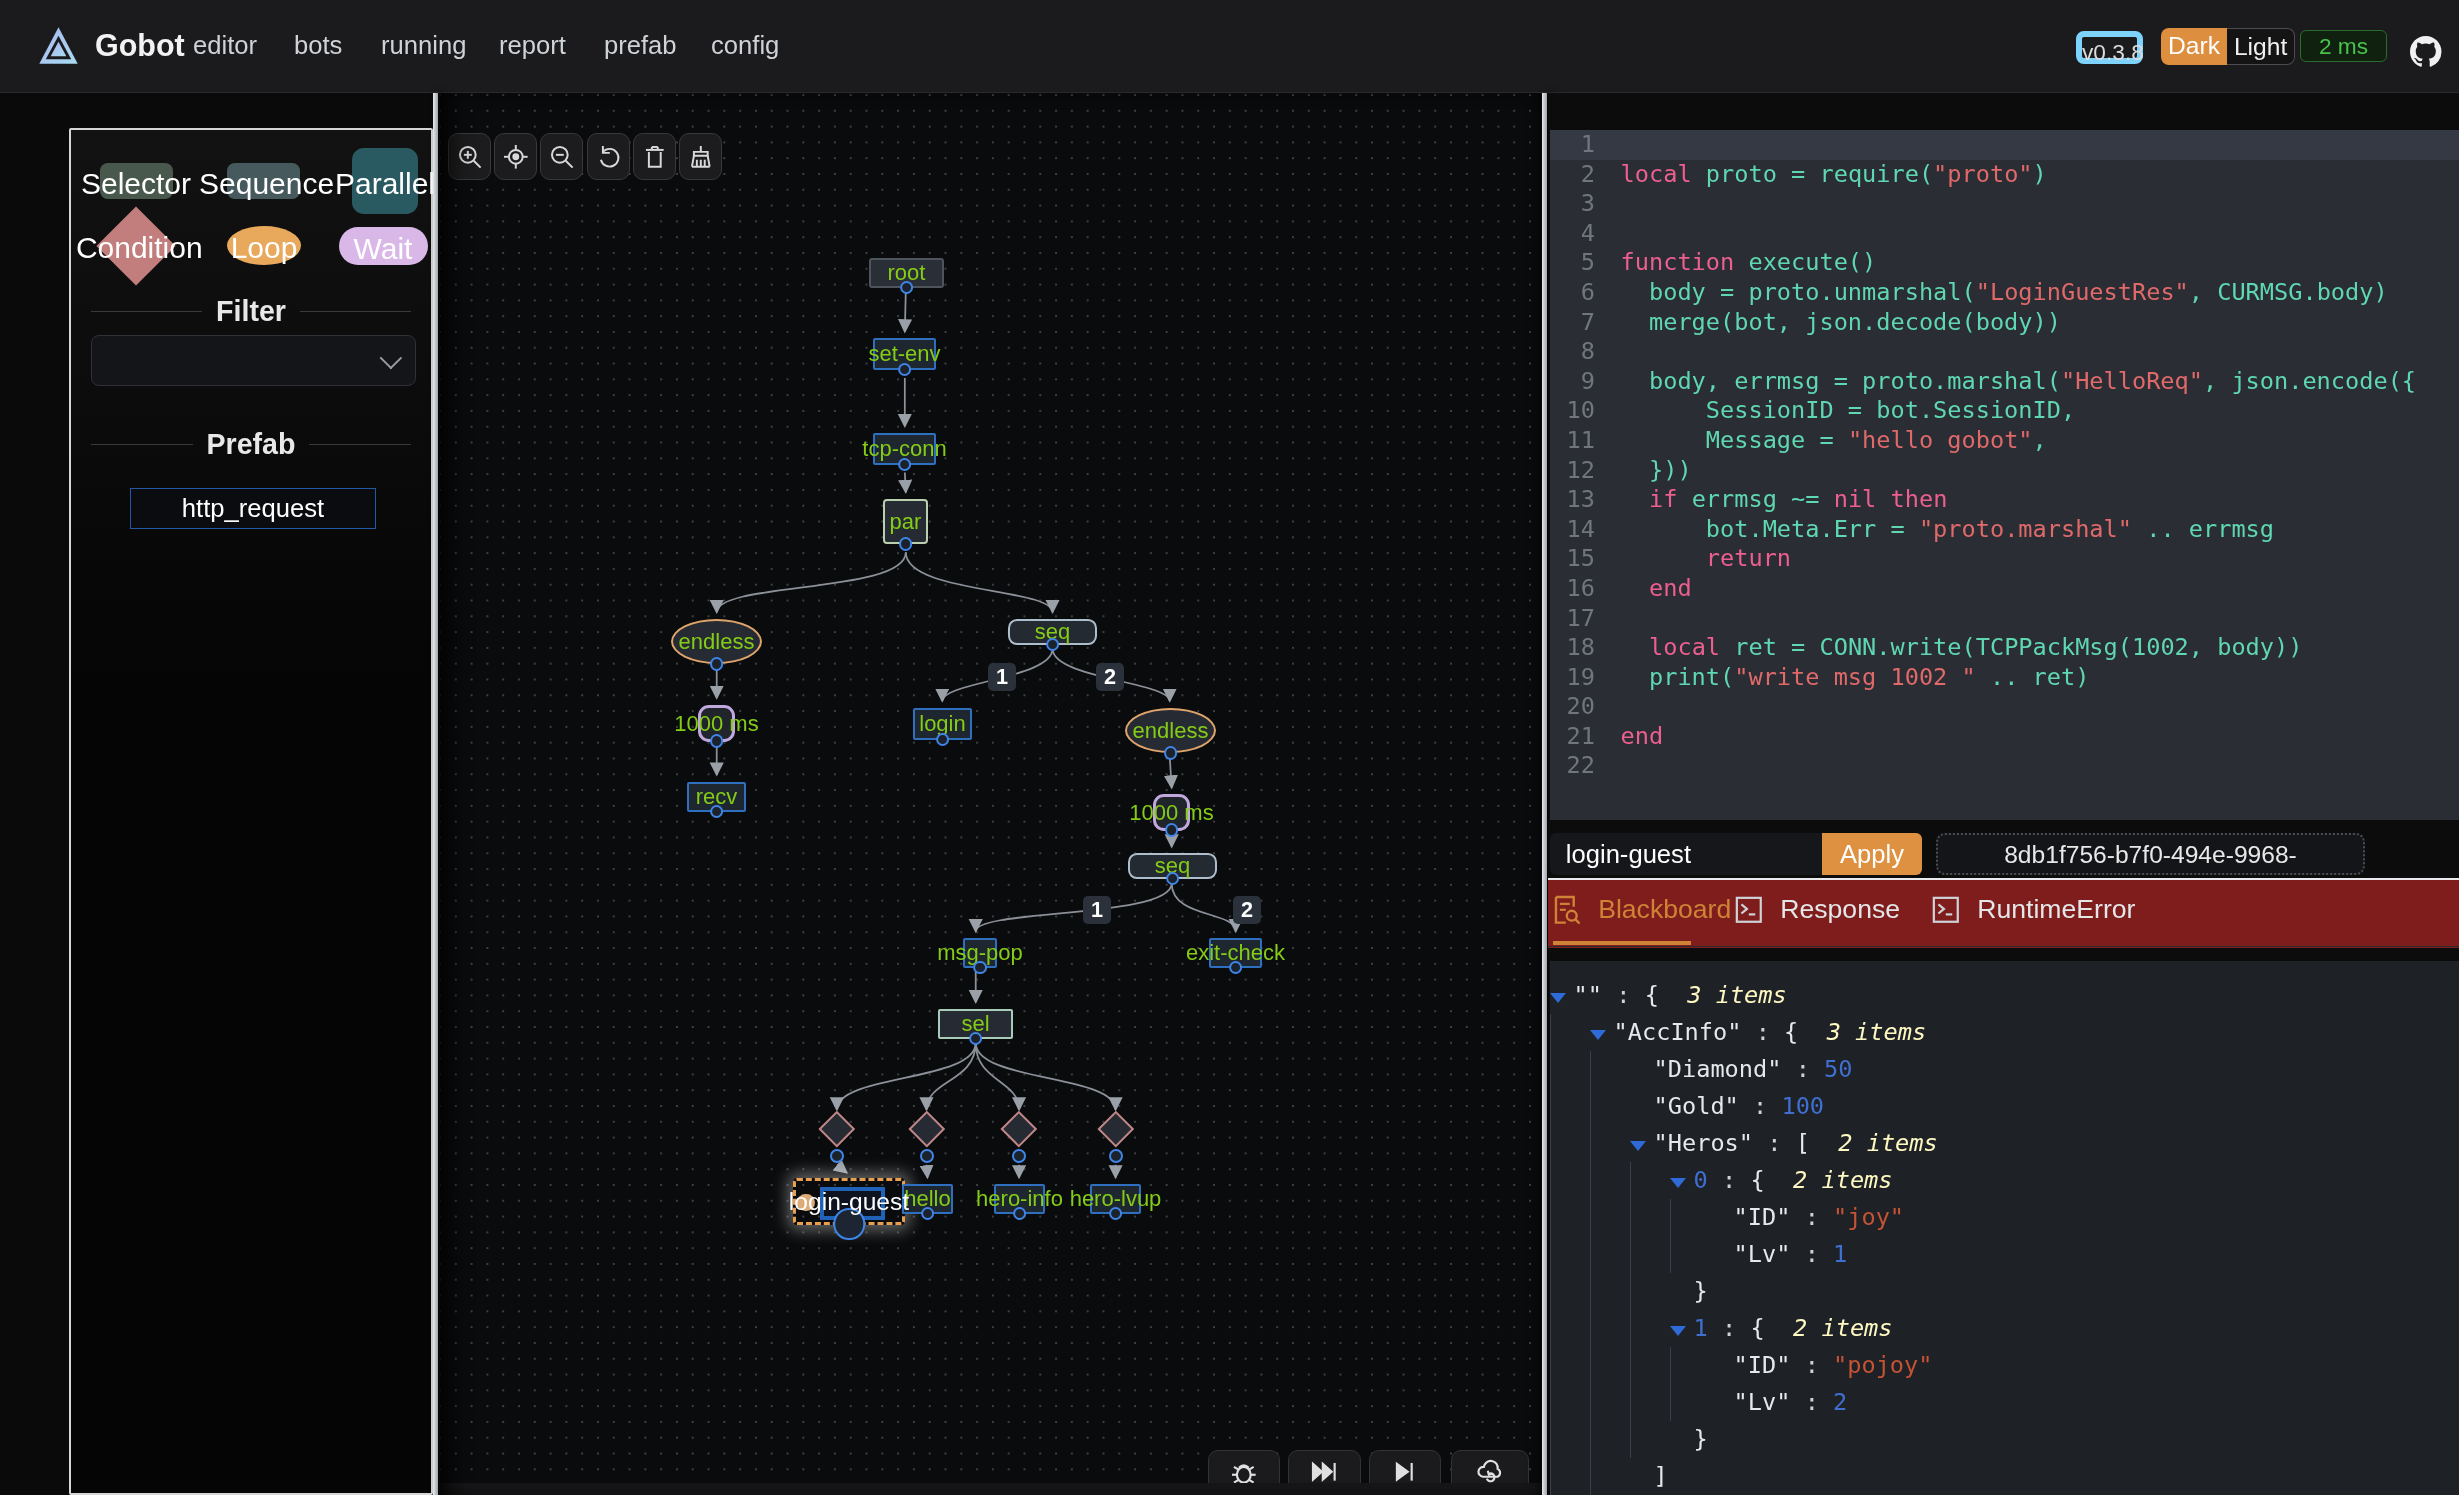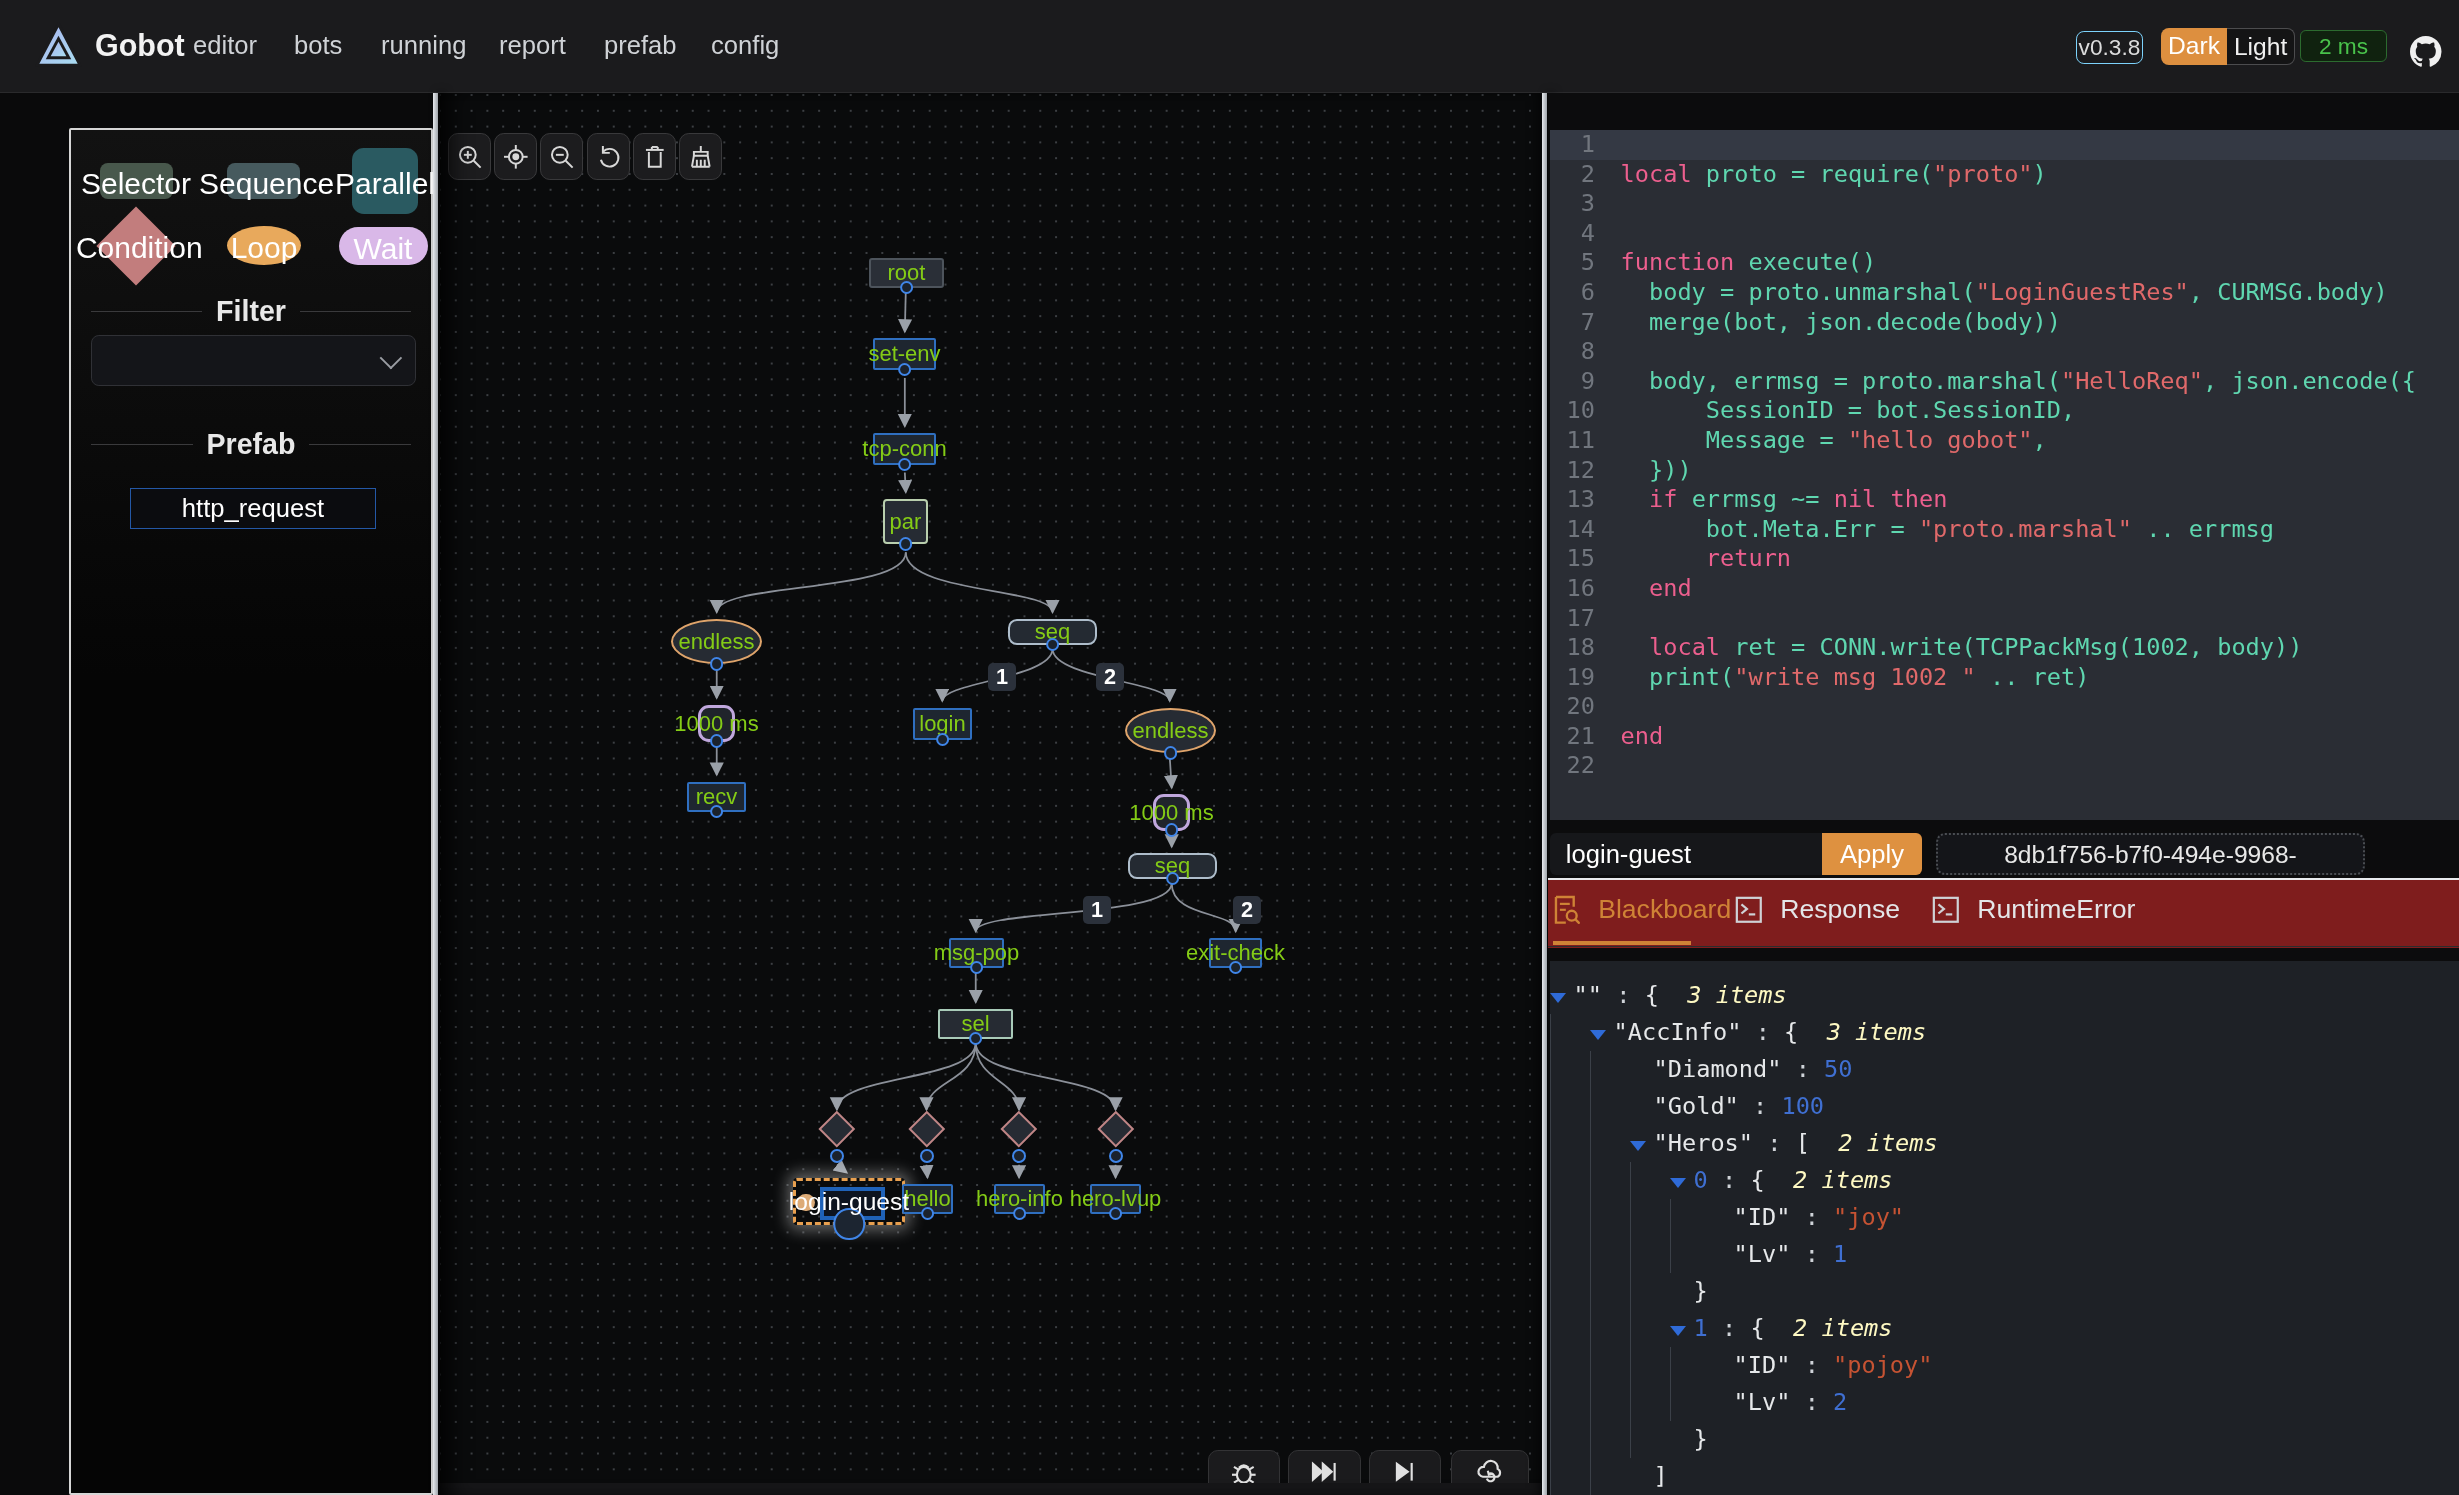--- a/index.html
+++ b/index.html
@@ -7,21 +7,21 @@
   html,body { width:2460px; height:1495px; background:#0a0a0b; overflow:hidden;
     font-family:"Liberation Sans", sans-serif; color:#e8e8e8; }
 
   
   .navbar { position:absolute; left:0; top:0; width:2460px; height:93px;
     background:#1b1b1d; border-bottom:1px solid #2a2a2c; }
   .brand-logo { position:absolute; left:35px; top:21.7px; width:47px; height:51px; }
   .brand-name { position:absolute; left:95px; top:27.6px; font-size:30.5px; font-weight:bold; color:#f2f2f2; }
   .nav-item { position:absolute; top:30.5px; font-size:25.6px; color:#cfd2d6; cursor:pointer; }
   .nav-right-badge { position:absolute; top:30.5px; height:33px; line-height:30.5px; text-align:center;
-    border:1px solid #7dd3fc; border-radius:7.9px; font-size:22.7px; color:#dcdcdc; }
+    border:6px solid #7dd3fc; border-radius:7.9px; font-size:22.7px; color:#dcdcdc; }
   .theme-toggle { position:absolute; left:2161px; top:27.6px; height:37px; display:flex; }
   .theme-btn { font-size:24.6px; padding:0 7px; line-height:36px; }
   .theme-dark { background:#dd8f3f; color:#fff; border-radius:7.9px 0 0 7.9px; }
   .theme-light { background:#141415; color:#f0f0f0; border:1px solid #4c4c4e; border-left:none; border-radius:0 7.9px 7.9px 0; }
   .latency { position:absolute; left:2300px; top:29.6px; width:87px; height:32.5px; line-height:30.5px; text-align:center;
     border:1px solid #2c6b2f; border-radius:5.9px; background:#10220f; color:#49c24b; font-size:22.7px; }
   .gh { position:absolute; left:2410px; top:36px; width:31.5px; height:31.5px; fill:#f0f0f0; cursor:pointer; }
 
   
   .sidebar { position:absolute; left:69px; top:128px; width:364px; height:1367px;
@@ -315,21 +315,21 @@
       <span class="port"></span>
     </div>
   <div class="node n-wait" style="left:713px;top:701px;width:37px;height:37px">
     <span>1000 ms</span>
       <span class="port"></span>
     </div>
   <div class="node n-steel" style="left:688px;top:760px;width:89px;height:25.6px">
     <span>seq</span>
       <span class="port"></span>
     </div>
-  <div class="node n-blue" style="left:509px;top:845px;width:55px;height:29.6px">
+  <div class="node n-blue" style="left:523px;top:845px;width:34px;height:29.6px">
     <span>msg-pop</span>
       <span class="port"></span>
     </div>
   <div class="node n-blue" style="left:769px;top:845px;width:53px;height:29.6px">
     <span>exit-check</span>
       <span class="port"></span>
     </div>
   <div class="node n-mint" style="left:498px;top:916px;width:75px;height:29.6px">
     <span>sel</span>
       <span class="port"></span>

